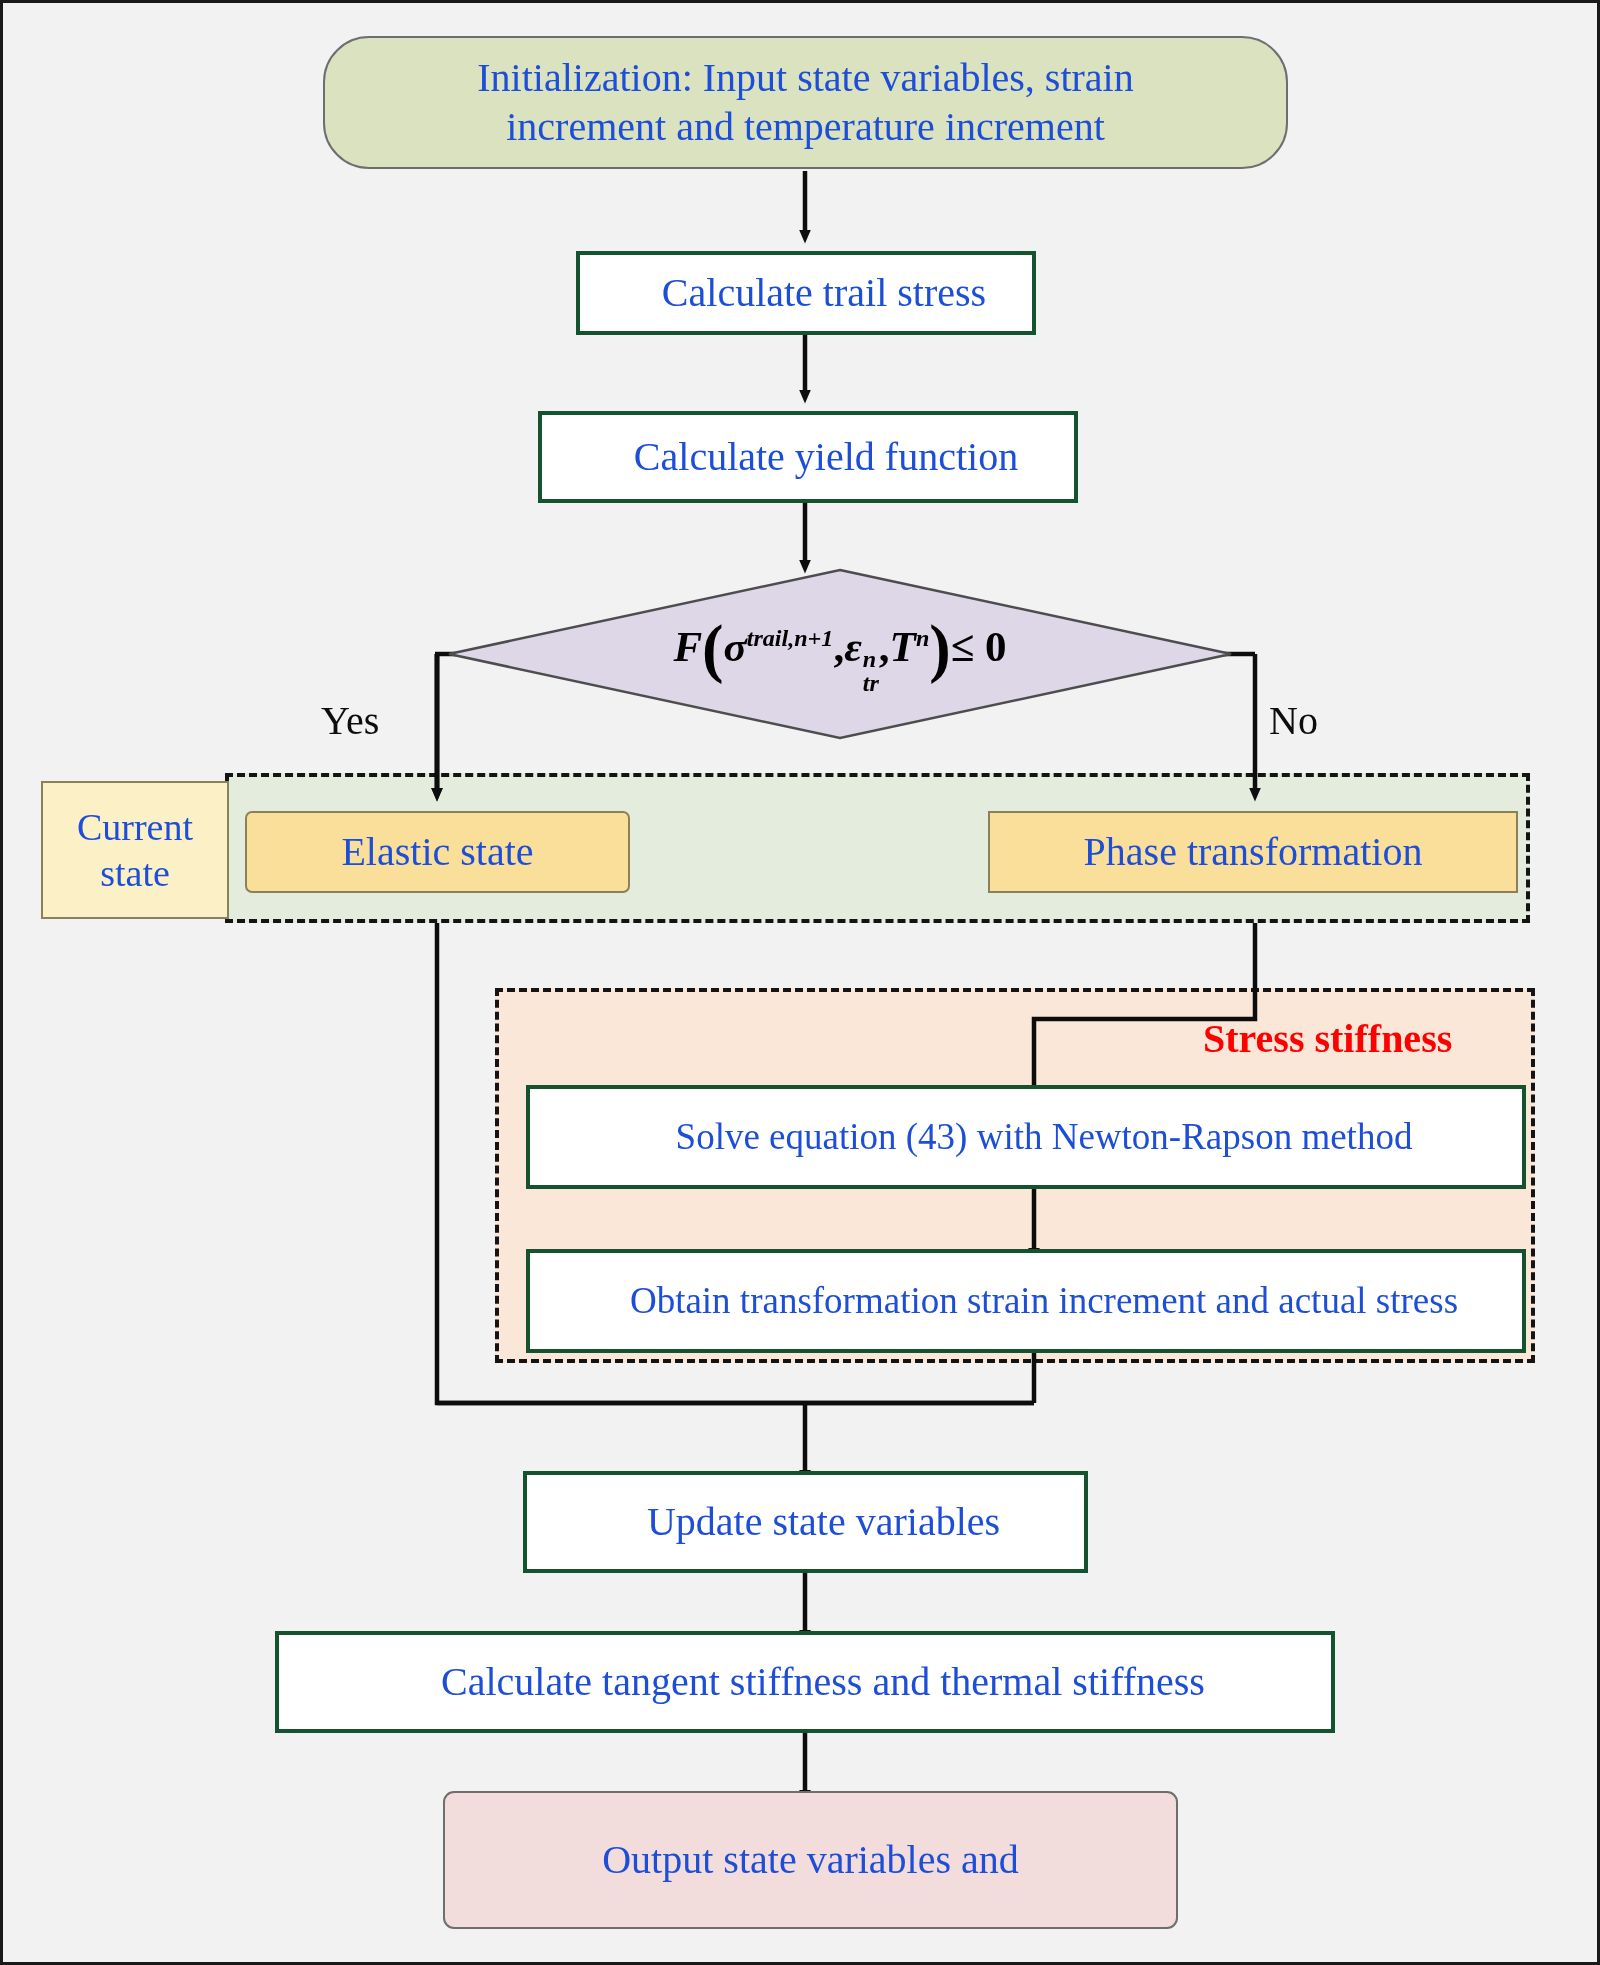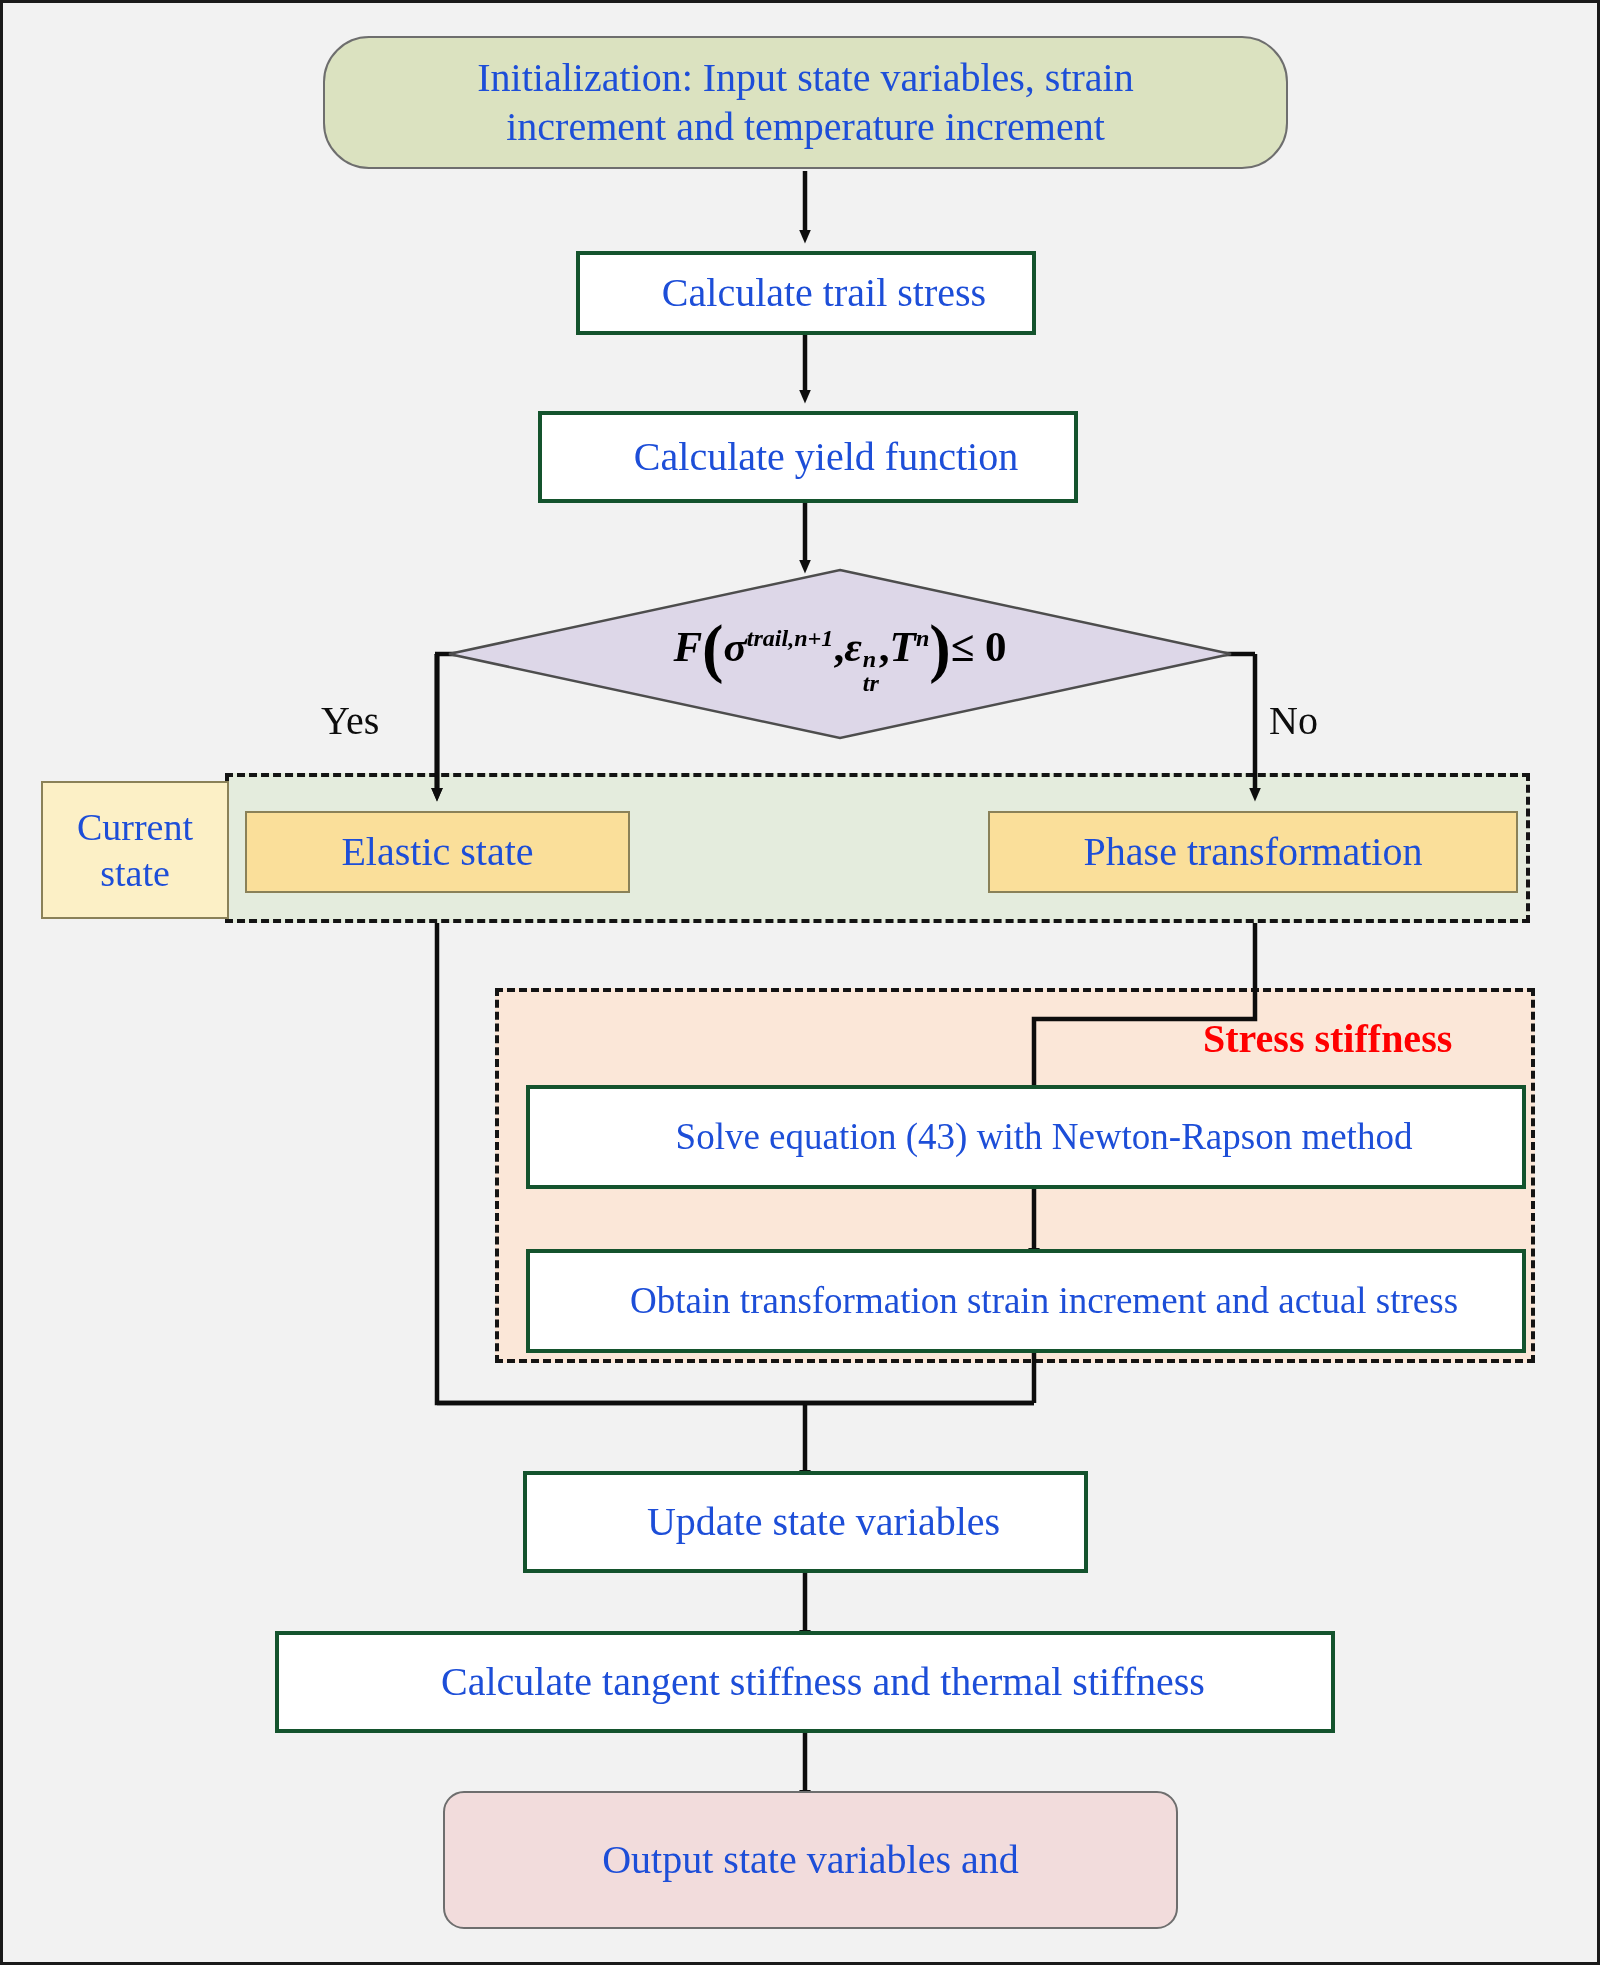--- a/index.html
+++ b/index.html
@@ -31,21 +31,21 @@
   }
   .rect {
     background: #ffffff;
     border: 4px solid #14532d;
     padding-left: 36px;
   }
   .term {
     border: 2px solid #6e6e6e;
   }
   .term-start { background: #dbe2c0; border-radius: 46px; }
-  .term-end   { background: #f2dcdc; border-radius: 21px; }
+  .term-end   { background: #f2dcdc; border-radius: 11px; }
 
   .state-box {
     background: #fadf9a;
     border: 2px solid #8a8158;
   }
   .current-state-box {
     background: #fcf0c6;
     border: 2px solid #8a8158;
     flex-direction: column;
   }
@@ -200,21 +200,21 @@
 
   <div class="edge-label" style="left:318px; top:694px; font-size:40px;">Yes</div>
 
   <div class="edge-label" style="left:1266px; top:694px; font-size:40px;">No</div>
 
   <div class="node current-state-box" style="left:38px; top:778px; width:188px; height:138px; font-size:38px;">
     <span>Current</span>
     <span>state</span>
   </div>
 
-  <div class="node state-box" style="left:242px; top:808px; width:385px; height:82px; font-size:40px;">
+  <div class="node state-box" style="left:242px; top:808px; width:385px; height:82px; font-size:40px;border-radius:7px;">
     <span>Elastic state</span>
   </div>
 
   <div class="node state-box" style="left:985px; top:808px; width:530px; height:82px; font-size:40px;">
     <span>Phase transformation</span>
   </div>
 
   <div class="group-label" style="left:1200px; top:1012px; font-size:40px;">Stress stiffness</div>
 
   <div class="node rect" style="left:523px; top:1082px; width:1000px; height:104px; font-size:37px;">

